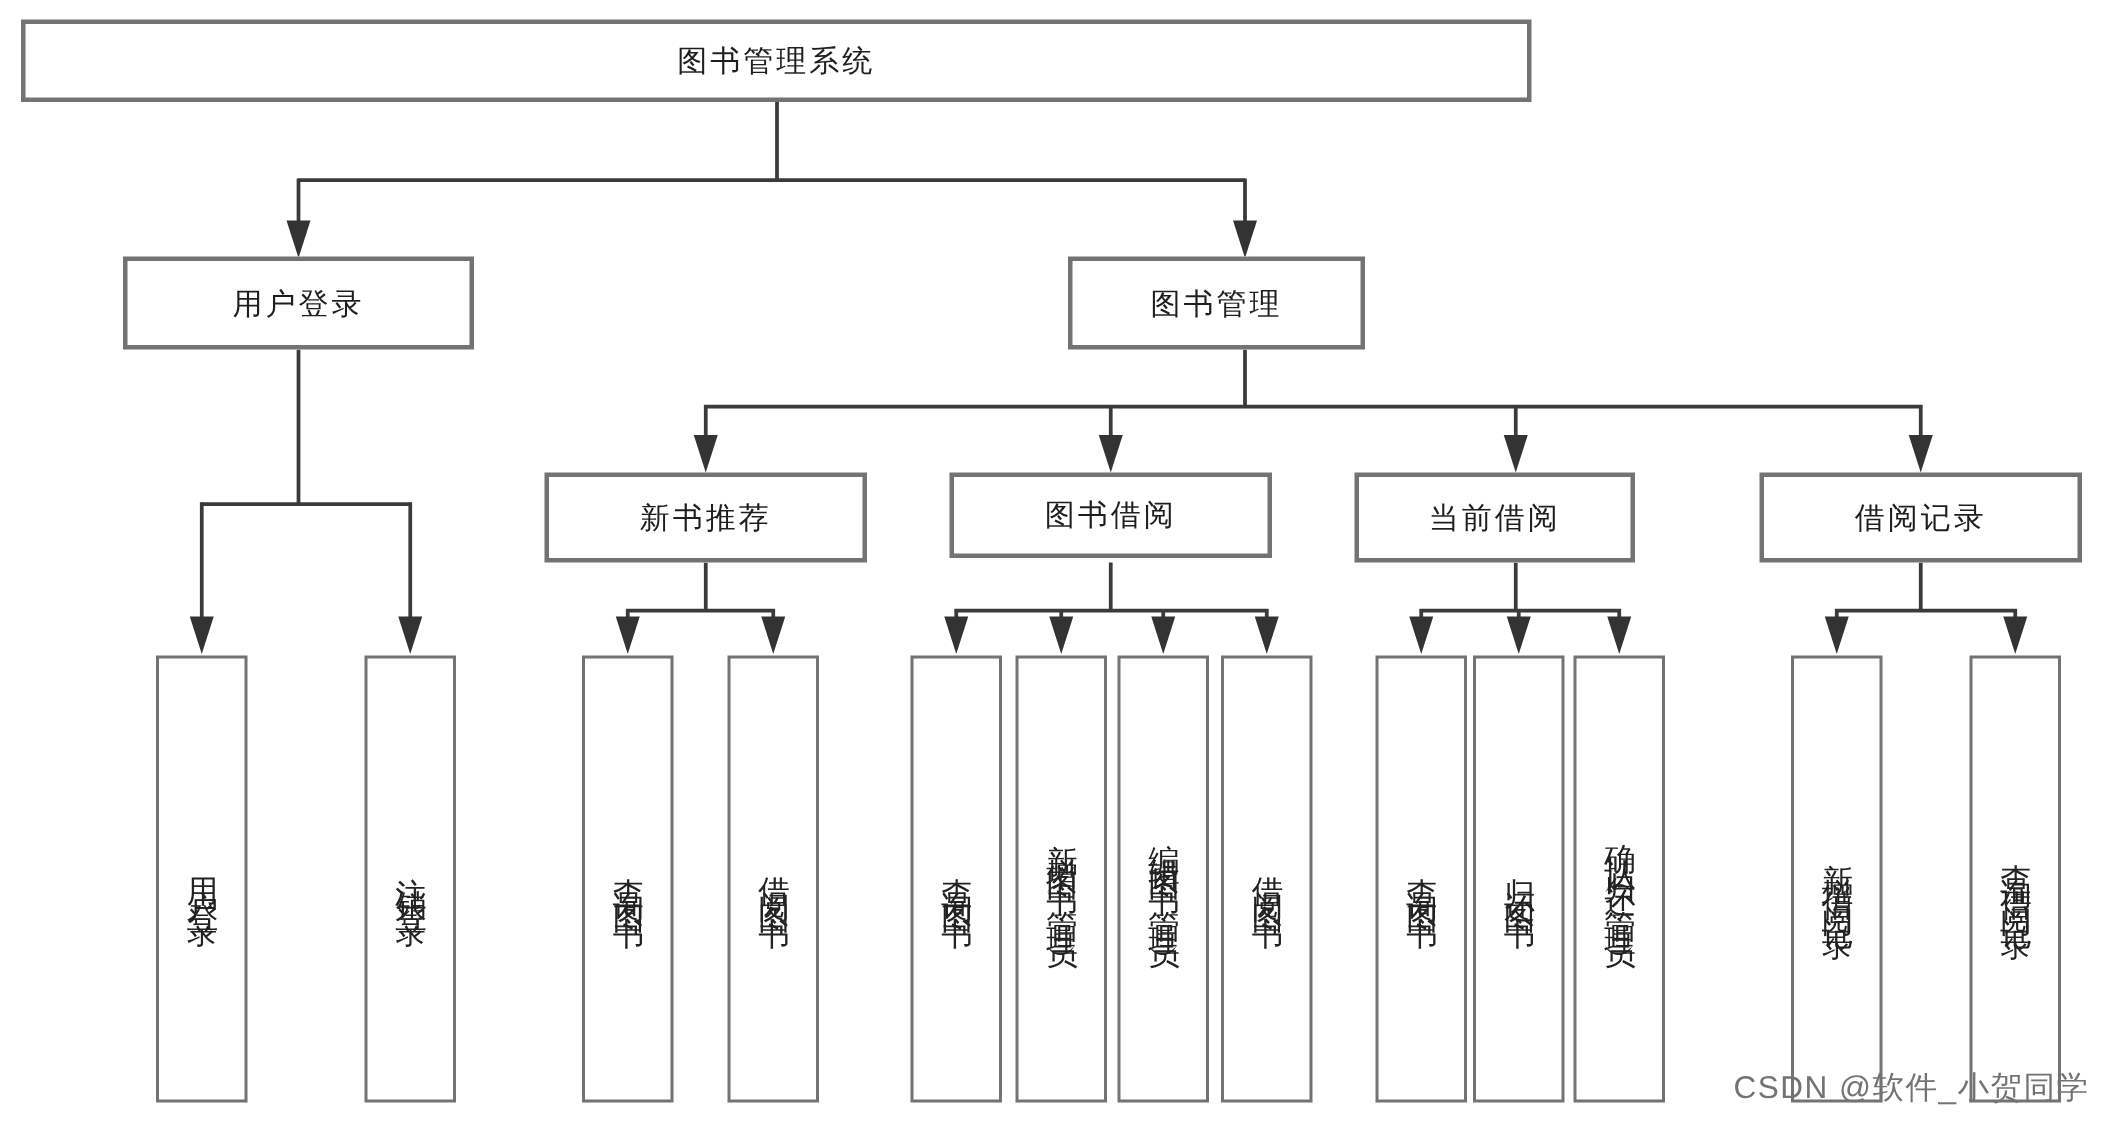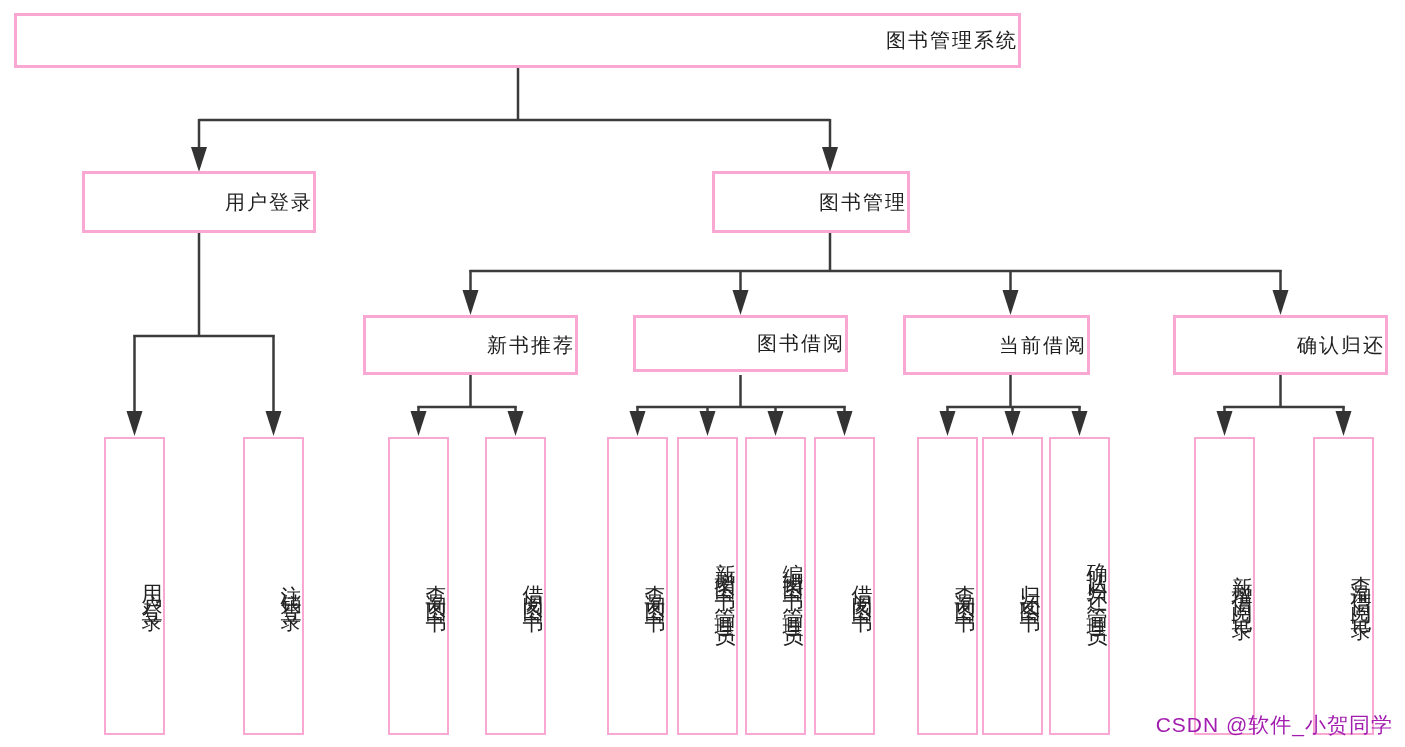--- a/index.html
+++ b/index.html
@@ -14,44 +14,44 @@
   .connector-svg {
     position: absolute;
     left: 0; top: 0;
     width: 1405px; height: 747px;
   }
   .connector-svg line { stroke: #3b3b3b; stroke-width: 2.5; }
   .connector-svg polygon { fill: #333333; }
   .node {
     position: absolute;
     box-sizing: border-box;
-    border: 3px solid #f9a8d4;
+    border: 3px solid #737373;
     background: #ffffff;
     display: flex;
     align-items: center;
-    justify-content: flex-end;
+    justify-content: center;
     color: #1e1e1e;
   }
   .h-label { font-size: 20px; letter-spacing: 2px; white-space: nowrap; }
   .leaf { top: 437px; width: 61px; height: 298px; border-width: 2.5px; }
   .leaf .v-label {
     writing-mode: vertical-rl;
     text-orientation: mixed;
     font-size: 21px;
     letter-spacing: 9px;
     line-height: 1;
     color: #222222;
   }
   .watermark {
     position: absolute;
     top: 711px;
     right: 12px;
     font-size: 21px;
     letter-spacing: 1px;
-    color: #a21caf;
+    color: #737373;
     z-index: 5;
     white-space: nowrap;
   }
 </style>
 </head>
 <body>
 
 <div class="canvas">
 
   <svg class="connector-svg" viewBox="0 0 1405 747" xmlns="http://www.w3.org/2000/svg">
@@ -130,21 +130,21 @@
   <div class="node" style="left:363px; top:315px; width:215px; height:60px;">
     <span class="h-label">新书推荐</span>
   </div>
   <div class="node" style="left:633px; top:315px; width:215px; height:57px;">
     <span class="h-label">图书借阅</span>
   </div>
   <div class="node" style="left:903px; top:315px; width:187px; height:60px;">
     <span class="h-label">当前借阅</span>
   </div>
   <div class="node" style="left:1173px; top:315px; width:215px; height:60px;">
-    <span class="h-label">确认归还</span>
+    <span class="h-label">借阅记录</span>
   </div>
 
   <div class="node leaf" style="left:104px;">
     <span class="v-label">用户登录</span>
   </div>
   <div class="node leaf" style="left:243px;">
     <span class="v-label">注销登录</span>
   </div>
 
   <div class="node leaf" style="left:388px;">

